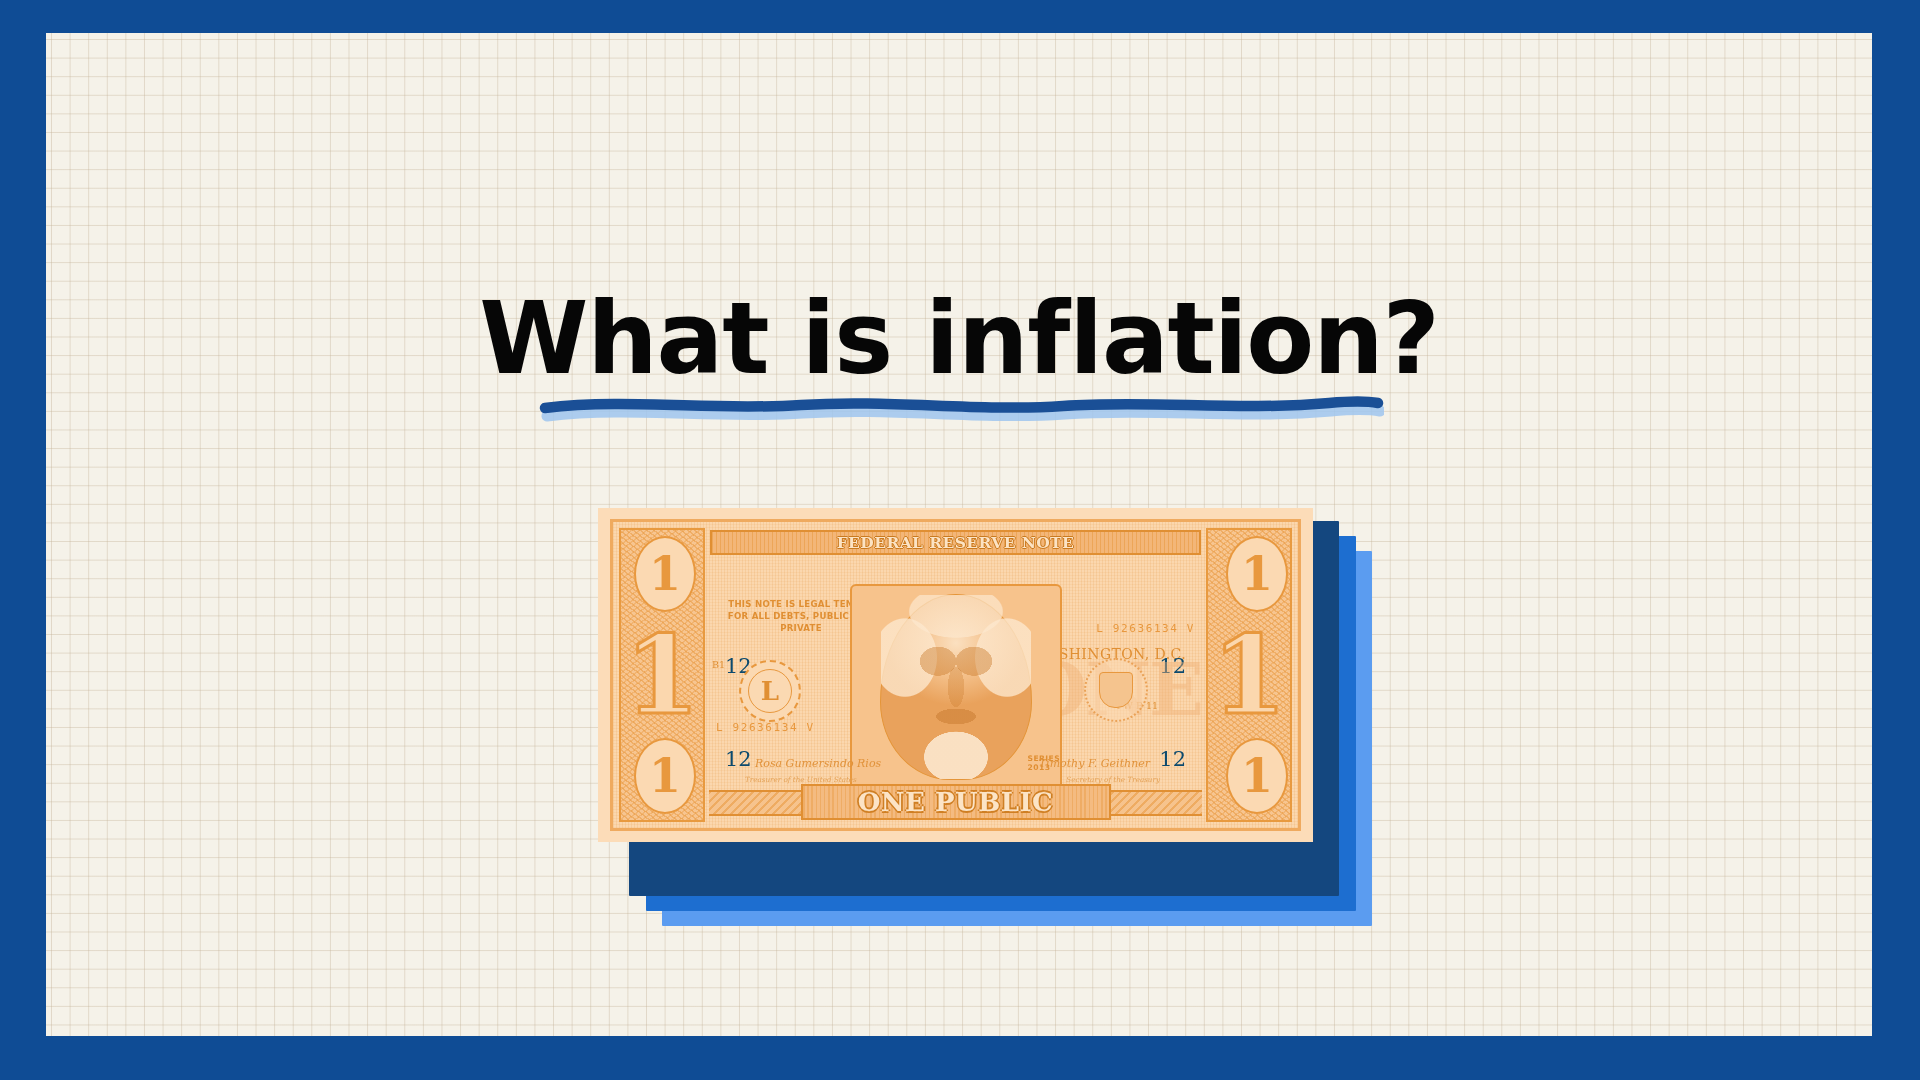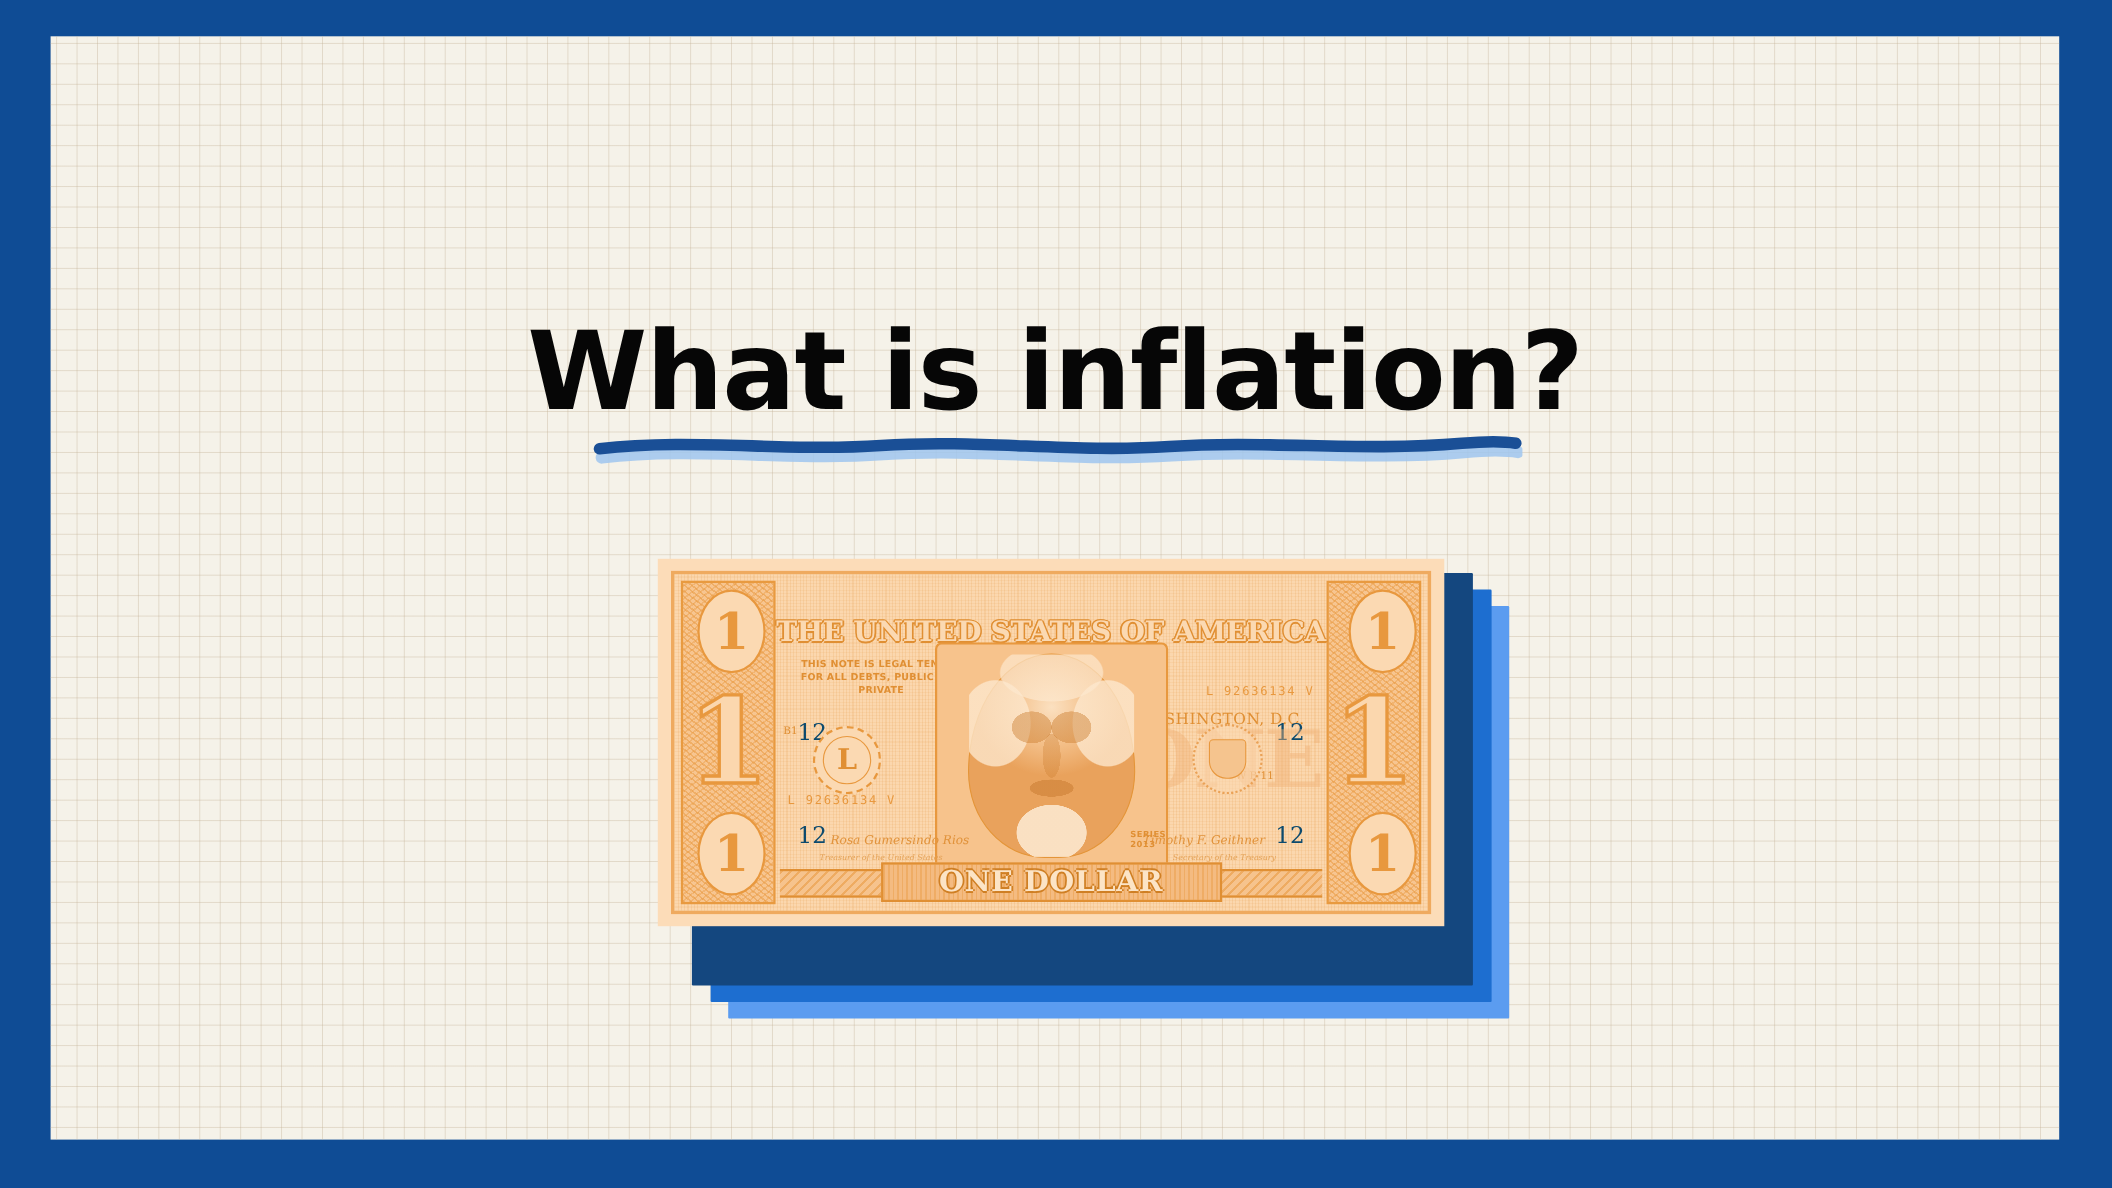--- a/index.html
+++ b/index.html
@@ -466,22 +466,24 @@
           <div class="one-oval oval-top" style="left:auto;right:10px;transform:none;">
             <span>1</span>
           </div>
           <div class="one-oval oval-bot" style="left:52px;">
             <span>1</span>
           </div>
           <div class="one-oval oval-bot" style="left:auto;right:10px;transform:none;">
             <span>1</span>
           </div>
 
-
-          <div id="usa-line">THE UNITED STATES OF AMERICA</div>
+          <div id="fed-banner">
+            <span id="fed-banner-text">FEDERAL RESERVE NOTE</span>
+          </div>
+
 
           <div id="legal-tender">THIS NOTE IS LEGAL TENDER FOR ALL DEBTS, PUBLIC AND PRIVATE</div>
 
           <div id="serial-top" class="serial">L 92636134 V</div>
           <div id="serial-bot" class="serial">L 92636134 V</div>
 
           <div id="washington-dc">WASHINGTON, D.C.</div>
 
           <div id="dist-tl" class="district">12</div>
           <div id="dist-tr" class="district">12</div>
@@ -515,21 +517,21 @@
           <div id="sigt-right" class="sig-title">Secretary of the Treasury</div>
 
           <div id="series">
             <div>SERIES</div>
             <div>2013</div>
           </div>
 
           <div id="scallop-left" class="scallop"></div>
           <div id="scallop-right" class="scallop"></div>
           <div id="one-dollar-banner">
-            <span id="one-dollar-text">ONE DOLLAR</span>
+            <span id="one-dollar-text">ONE PUBLIC</span>
           </div>
 
         </div>
       </div>
     </div>
 
   </div>
 </div>
 
 </body></html>

